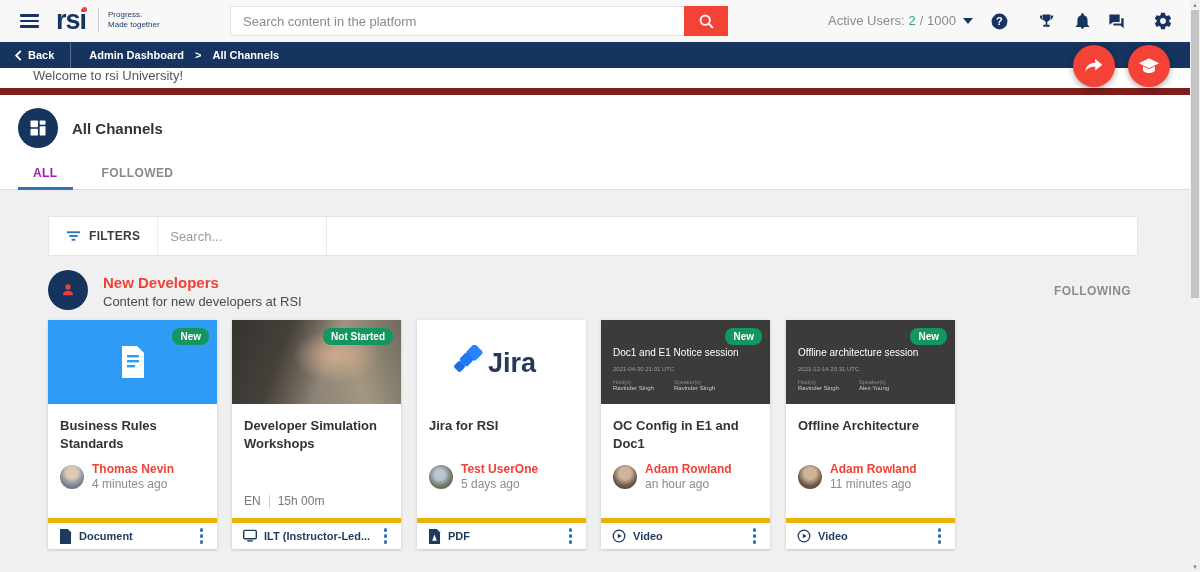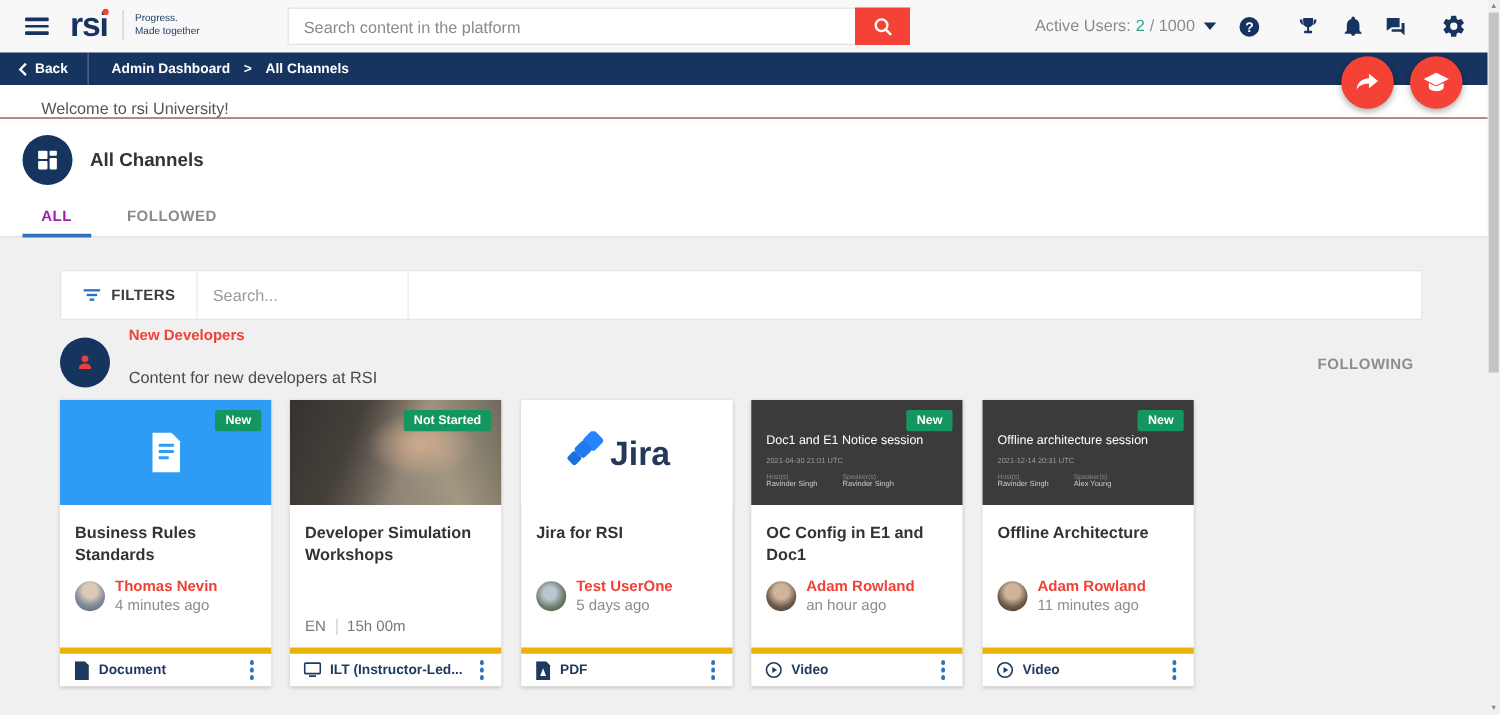--- a/index.html
+++ b/index.html
@@ -26,21 +26,21 @@
 
   
   .crumbbar { position:absolute; top:42px; left:0; width:1200px; height:26px; background:#16345f; color:#fff; display:flex; align-items:center; font-size:11px; font-weight:700; }
   .back-btn { display:flex; align-items:center; gap:6px; padding:0 16px 0 14px; height:100%; cursor:pointer; }
   .crumb-divider { width:1px; height:26px; background:rgba(255,255,255,0.28); }
   .crumb-item { padding:0 4px; cursor:pointer; }
   .crumb-item.first { margin-left:14px; }
   .crumb-sep { margin:0 7px; font-weight:700; }
 
   
-  .welcome { position:absolute; top:68px; left:0; width:1200px; height:27px; background:#fff; border-bottom:1px solid #7f1d1d; display:flex; align-items:flex-end; padding-left:33px; font-size:13px; color:#555; }
+  .welcome { position:absolute; top:68px; left:0; width:1200px; height:27px; background:#fff; border-bottom:7px solid #7f1d1d; display:flex; align-items:flex-start; padding-left:33px; font-size:13px; color:#555; }
 
   
   .fab { position:absolute; top:45px; width:42px; height:42px; border-radius:50%; background:#f44336; box-shadow:0 2px 6px rgba(0,0,0,0.35); display:flex; align-items:center; justify-content:center; cursor:pointer; z-index:20; }
 
   
   .titlesec { position:absolute; top:95px; left:0; width:1200px; height:95px; background:#fff; border-bottom:1px solid #dcdcdc; }
   .chan-all-icon { position:absolute; left:18px; top:13px; width:40px; height:40px; border-radius:50%; background:#16355e; display:flex; align-items:center; justify-content:center; }
   .page-title { position:absolute; left:72px; top:25px; font-size:15px; font-weight:700; color:#333; }
   .tabs { position:absolute; left:18px; bottom:0; display:flex; }
   .tab { padding:0 15px; height:33px; display:flex; align-items:center; font-size:12px; font-weight:700; color:#8a8a8a; letter-spacing:0.4px; cursor:pointer; position:relative; }
@@ -52,35 +52,35 @@
   .filterbar { position:absolute; left:48px; top:216px; width:1090px; height:40px; background:#fff; border:1px solid #e5e5e5; border-radius:2px; display:flex; align-items:center; }
   .filters-btn { display:flex; align-items:center; gap:8px; padding:0 17px; height:100%; cursor:pointer; }
   .filters-label { font-size:12px; font-weight:700; color:#3c3c3c; letter-spacing:0.3px; }
   .fdivider { width:1px; height:100%; background:#ececec; }
   .filter-search { display:flex; align-items:center; height:100%; width:168px; padding:0 12px; }
   .filter-search input { flex:1; border:none; outline:none; font-size:13px; color:#555; font-family:inherit; background:transparent; }
   .filter-search input::placeholder { color:#9a9a9a; }
 
   
   .chan-icon { position:absolute; left:48px; top:270px; width:40px; height:40px; border-radius:50%; background:#16355e; display:flex; align-items:center; justify-content:center; }
-  .chan-name { position:absolute; left:103px; top:261px; font-size:12px; font-weight:700; color:#ef4136; cursor:pointer; }
+  .chan-name { position:absolute; left:103px; top:274px; font-size:15px; font-weight:700; color:#ef4136; cursor:pointer; }
   .chan-desc { position:absolute; left:103px; top:294px; font-size:13px; color:#4a4a4a; }
   .following { position:absolute; top:284px; right:69px; font-size:12px; font-weight:700; color:#8d8d8d; letter-spacing:0.4px; }
 
   
   .card { position:absolute; top:320px; width:169px; height:229px; background:#fff; box-shadow:0 1px 3px rgba(0,0,0,0.18); display:flex; flex-direction:column; cursor:pointer; }
   .thumb { position:relative; height:84px; flex:none; overflow:hidden; }
   .thumb-blue { background:#2e9cf4; display:flex; align-items:center; justify-content:center; }
   .thumb-white { background:#fff; display:flex; align-items:center; justify-content:center; }
   .thumb-photo { background:
       radial-gradient(ellipse 62px 38px at 62% 42%, #cfa98e, rgba(207,169,142,0) 70%),
       linear-gradient(112deg, #35322e 0%, #45403a 30%, rgba(0,0,0,0) 56%),
       linear-gradient(70deg, #6f675c 0%, #8b8174 40%, #a39781 68%, #6e6a5c 100%); }
   .thumb-dark { background:#3b3b3b; padding:10px 12px; }
-  .badge { position:absolute; top:8px; right:8px; background:#13965f; color:#fff; font-size:10px; font-weight:700; padding:3px 8px; border-radius:2px; }
+  .badge { position:absolute; top:8px; right:8px; background:#13965f; color:#fff; font-size:10px; font-weight:700; padding:3px 8px; border-radius:8px; }
   .vt-title { color:#fff; font-size:10px; margin-top:17px; white-space:nowrap; overflow:hidden; }
   .vt-date { color:#9e9e9e; font-size:6px; margin-top:8px; }
   .vt-cols { display:flex; gap:20px; margin-top:7px; }
   .vt-col .lbl { font-size:5.5px; color:#8a8a8a; }
   .vt-col .val { font-size:6px; color:#cccccc; }
   .card-body { position:relative; flex:1; padding:13px 12px 0; }
   .card-title { font-size:13px; font-weight:700; color:#333; line-height:1.4; }
   .author { position:absolute; left:12px; bottom:26px; display:flex; align-items:center; gap:8px; }
   .avatar { width:24px; height:24px; border-radius:50%; flex:none; }
   .avatar-1 { background:radial-gradient(circle at 50% 32%, #dcc9b6 28%, #8b93a0 55%, #4d5863 100%); }

